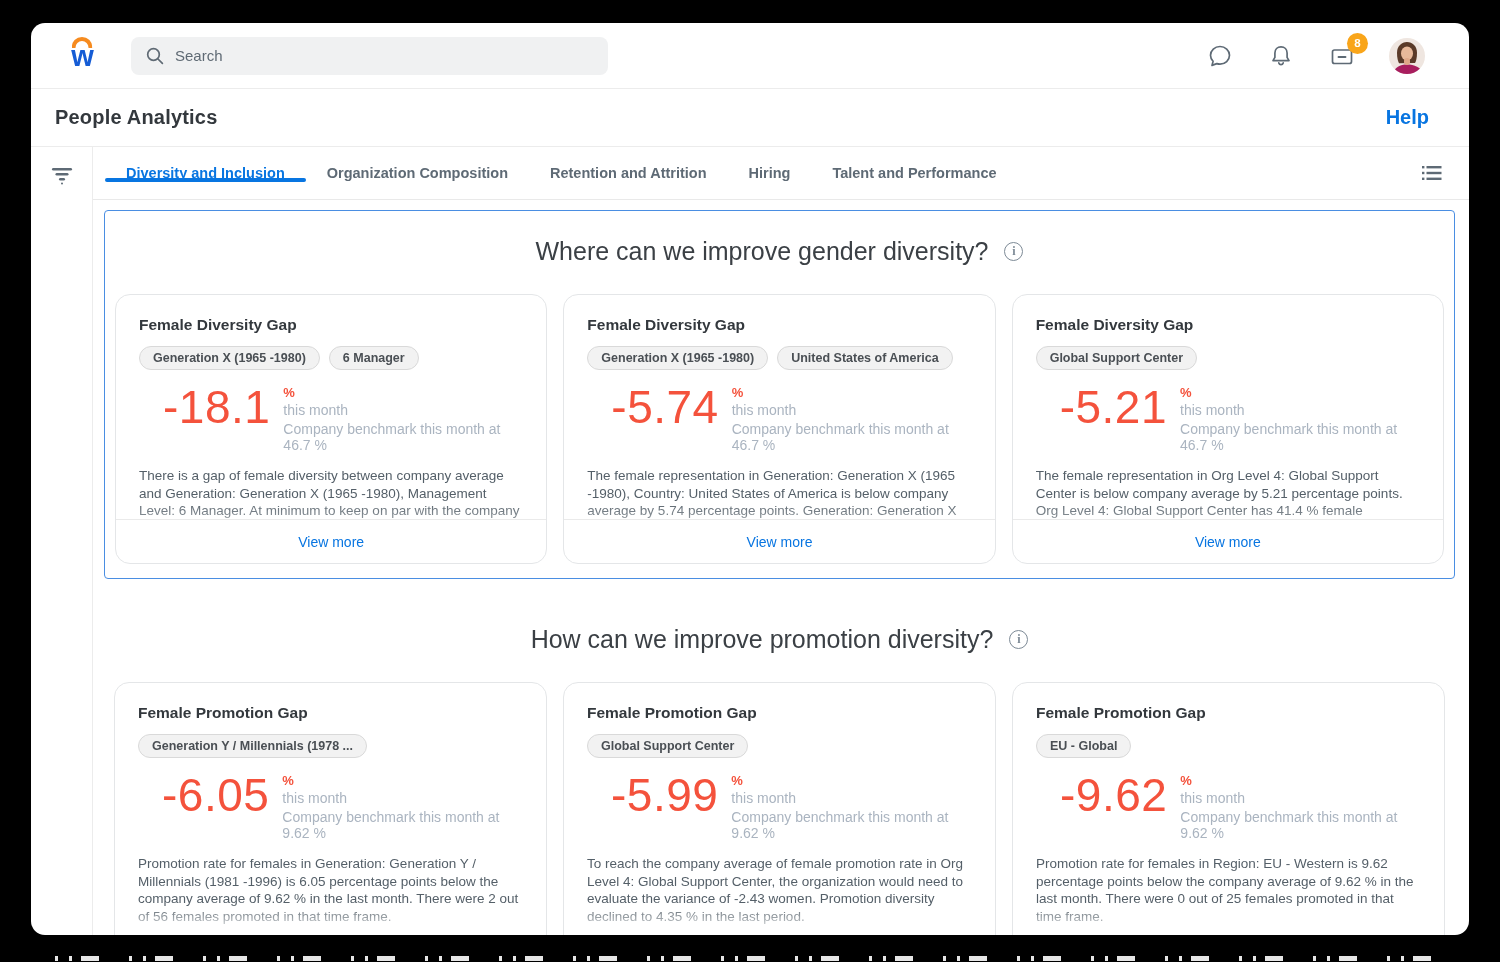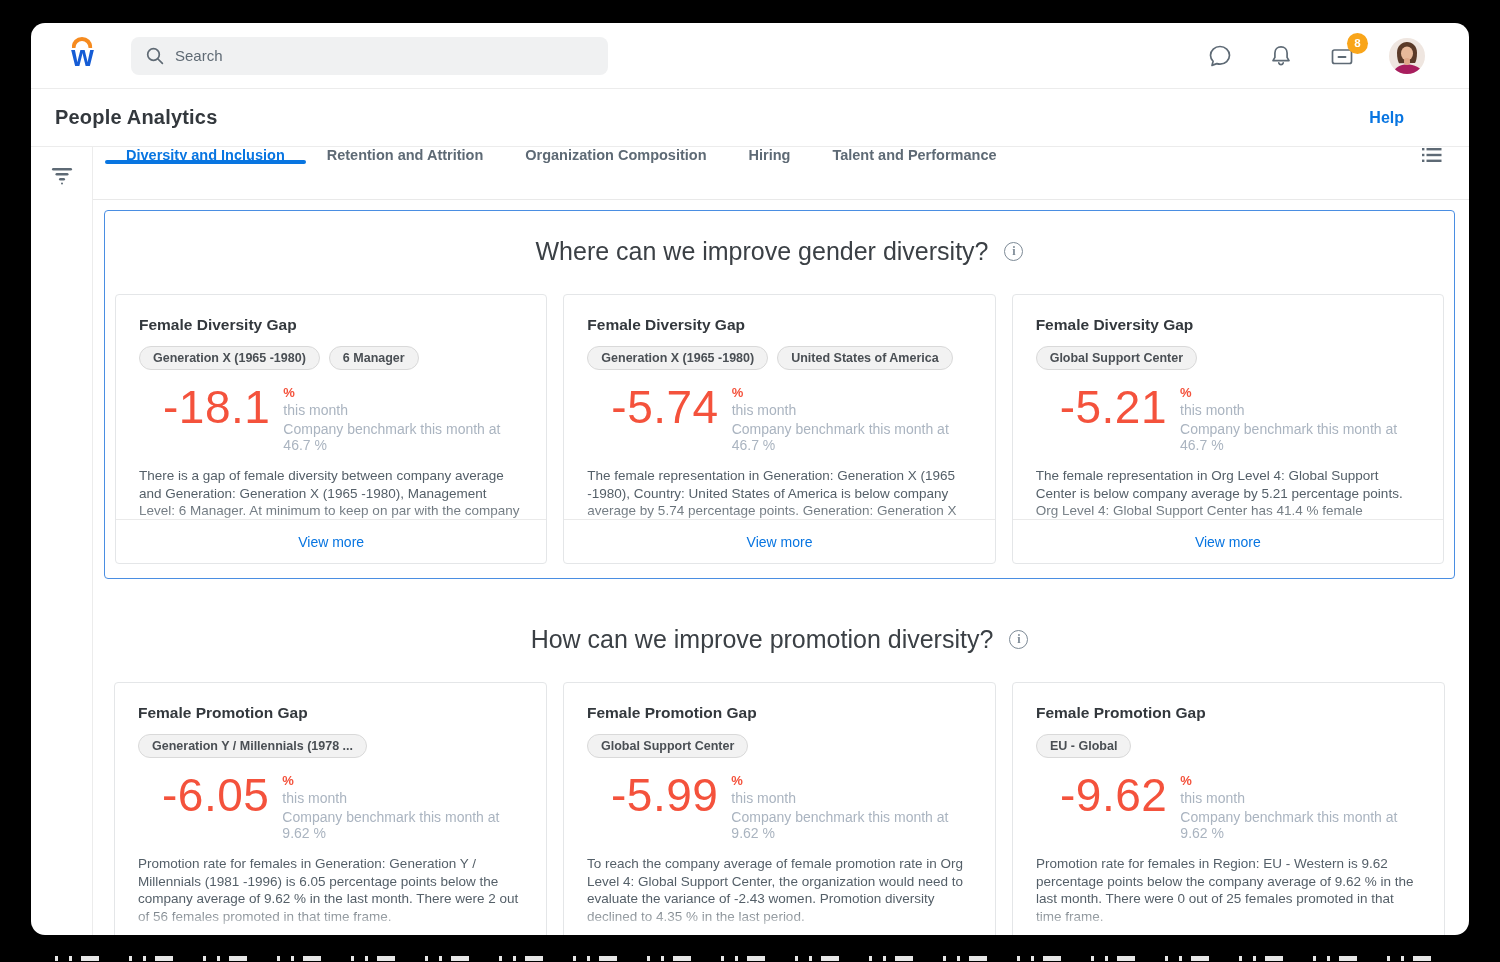--- a/index.html
+++ b/index.html
@@ -19,44 +19,44 @@
   .search { margin-left:28px; width:477px; height:38px; background:#f0f1f2; border-radius:8px; display:flex; align-items:center; padding:0 14px; }
   .search svg { flex:0 0 20px; }
   .search input { border:none; outline:none; background:transparent; margin-left:10px; font-size:15px; color:#333; width:100%; font-family:Liberation Sans, sans-serif; }
   .search input::placeholder { color:#5f6a74; opacity:1; }
   .top-icons { margin-left:auto; display:flex; align-items:center; gap:33px; }
   .icon-btn { position:relative; width:28px; height:28px; display:flex; align-items:center; justify-content:center; cursor:pointer; }
   .badge { position:absolute; top:-9px; right:-12px; min-width:21px; height:21px; border-radius:50%; background:#f9a51a;
     color:#fff; font-size:11.5px; font-weight:700; display:flex; align-items:center; justify-content:center; }
   .avatar { width:36px; height:36px; border-radius:50%; overflow:hidden; cursor:pointer; }
   
-  .page-header { height:58px; flex:0 0 58px; display:flex; align-items:center; justify-content:space-between; padding:0 65px 0 24px; border-bottom:1px solid #ececec; }
+  .page-header { height:58px; flex:0 0 58px; display:flex; align-items:center; justify-content:space-between; padding:0 40px 0 24px; border-bottom:1px solid #ececec; }
   .page-title { font-size:20px; font-weight:700; color:#33383d; letter-spacing:.2px; }
-  .help-link { font-size:16px; font-weight:700; color:#0875e1; cursor:pointer; }
+  .help-link { font-size:20px; font-weight:700; color:#0875e1; cursor:pointer; }
   
   .body { flex:1; display:flex; min-height:0; }
   .rail { flex:0 0 62px; border-right:1px solid #ececec; display:flex; justify-content:center; padding-top:20px; }
   .main { flex:1; display:flex; flex-direction:column; min-width:0; }
-  .tabrow { height:53px; flex:0 0 53px; display:flex; align-items:flex-start; border-bottom:1px solid #e9e9e9; padding:0 27px 0 12px; }
+  .tabrow { height:53px; flex:0 0 53px; display:flex; align-items:center; border-bottom:1px solid #e9e9e9; padding:0 27px 0 12px; }
   .tab { position:relative; display:flex; align-items:center; padding:0 21px; font-size:14.5px; font-weight:700; color:#5e6a75; cursor:pointer; white-space:nowrap; }
   .tab.active { color:#0875e1; }
   .tab.active::after { content:""; position:absolute; left:0; right:0; bottom:-1px; height:4px; border-radius:3px; background:#0875e1; }
   .tab-spacer { flex:1; }
   .list-icon-wrap { display:flex; align-items:center; cursor:pointer; }
   
   .content { flex:1; overflow:hidden; padding:10px 14px 10px 11px; }
   .section-box { border:1.5px solid #4a8ee2; border-radius:4px; padding:0 10px 14px 10px; }
   .section-plain { padding:0 10px; }
   .section-title-row { display:flex; align-items:center; justify-content:center; gap:16px; margin:26px 0 28px 0; }
   .section-plain .section-title-row { margin:46px 0 28px 0; }
   .section-title { font-size:25px; font-weight:500; color:#3b4045; }
   .info-icon { width:19px; height:19px; border:1.6px solid #7d8a96; border-radius:50%; color:#7d8a96;
     font-size:12px; font-weight:600; display:flex; align-items:center; justify-content:center; cursor:pointer; font-family:"Liberation Serif", serif; }
   .cards { display:flex; gap:16px; }
-  .card { flex:1; background:#fff; border:1px solid #e4e6e8; border-radius:4px; display:flex; flex-direction:column; height:270px; overflow:hidden; }
+  .card { flex:1; background:#fff; border:1px solid #e4e6e8; border-radius:15px; display:flex; flex-direction:column; height:270px; overflow:hidden; }
   .section-plain .card { height:300px; }
   .card-inner { padding:21px 23px 0 23px; flex:1; overflow:hidden; }
   .card-title { font-size:15.5px; font-weight:700; color:#33383d; }
   .tagrow { display:flex; gap:9px; margin-top:12px; flex-wrap:nowrap; }
   .tag { background:#f2f2f2; border:1px solid #d9d9d9; border-radius:13px; padding:4px 13px; font-size:12.5px; font-weight:700; color:#4a4f54; white-space:nowrap;text-align:center; }
   .numrow { display:flex; margin-top:13px; }
   .bignum { font-size:46px; font-weight:500; color:var(--red,#f4523c); letter-spacing:.5px; line-height:1.05;margin-left:24px; }
   .numside { margin-left:13px; padding-top:2px; }
   .pct { font-size:13px; font-weight:700; color:var(--red,#f4523c); }
   .period { font-size:14px; color:#aab4c0; margin-top:2px; }
@@ -134,22 +134,22 @@
           <rect x="4.5" y="6" width="13" height="2.6" rx="1.3" fill="#5e6a75"></rect>
           <rect x="8" y="11" width="6" height="2.6" rx="1.3" fill="#5e6a75"></rect>
           <rect x="10" y="15.5" width="2" height="2" rx="1" fill="#5e6a75"></rect>
         </svg>
       </div>
 
       <div class="main">
 
         <div class="tabrow">
           <div class="tab active">Diversity and Inclusion</div>
+          <div class="tab">Organization Composition</div>
           <div class="tab">Retention and Attrition</div>
-          <div class="tab">Organization Composition</div>
           <div class="tab">Hiring</div>
           <div class="tab">Talent and Performance</div>
           <div class="tab-spacer"></div>
           <div class="list-icon-wrap">
             <svg width="20" height="16" viewBox="0 0 20 16">
               <rect x="0" y="1" width="2.4" height="2.4" fill="#5e6a75"></rect>
                 <rect x="4.5" y="1" width="15" height="2.4" fill="#5e6a75"></rect>
               <rect x="0" y="6.8" width="2.4" height="2.4" fill="#5e6a75"></rect>
                 <rect x="4.5" y="6.8" width="15" height="2.4" fill="#5e6a75"></rect>
               <rect x="0" y="12.6" width="2.4" height="2.4" fill="#5e6a75"></rect>

